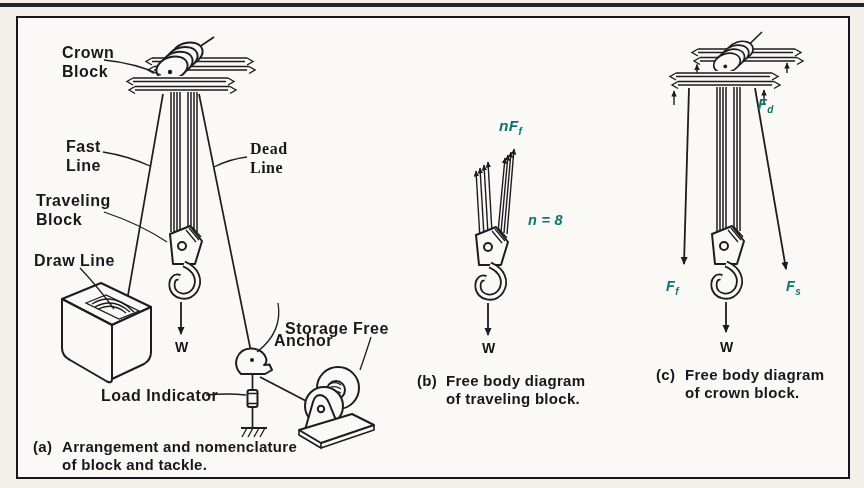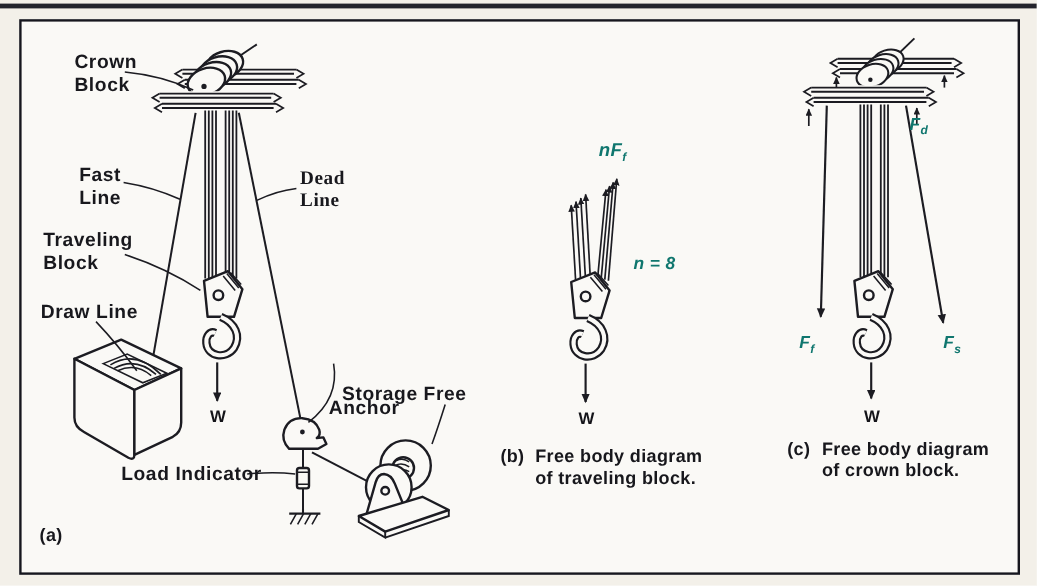--- a/index.html
+++ b/index.html
@@ -198,20 +198,22 @@
 Line</div>
   <div class="lbl" style="left:36px;top:192px;">Traveling
 Block</div>
   <div class="lbl" style="left:34px;top:252px;">Draw Line</div>
   <div class="lbl" style="left:274px;top:288px;margin-top:44px;">Anchor</div>
   <div class="lbl" style="left:285px;top:320px;">Storage Free</div>
   <div class="lbl" style="left:101px;top:387px;">Load Indicator</div>
   <div class="wlbl" style="left:175px;top:339px;">W</div>
   <div class="caption" style="left:33px;top:438px;">
     <span class="cap-prefix">(a)</span>
+    <span class="cap-text">Arrangement and nomenclature
+of block and tackle.</span>
   </div>
 
   <div class="force big-force" style="left:499px;top:117px;">
     <span>nF</span><sub>f</sub>
   </div>
   <div class="force" style="left:528px;top:212px;">n = 8</div>
   <div class="wlbl" style="left:482px;top:340px;">W</div>
   <div class="caption" style="left:417px;top:372px;">
     <span class="cap-prefix">(b)</span>
     <span class="cap-text">Free body diagram

